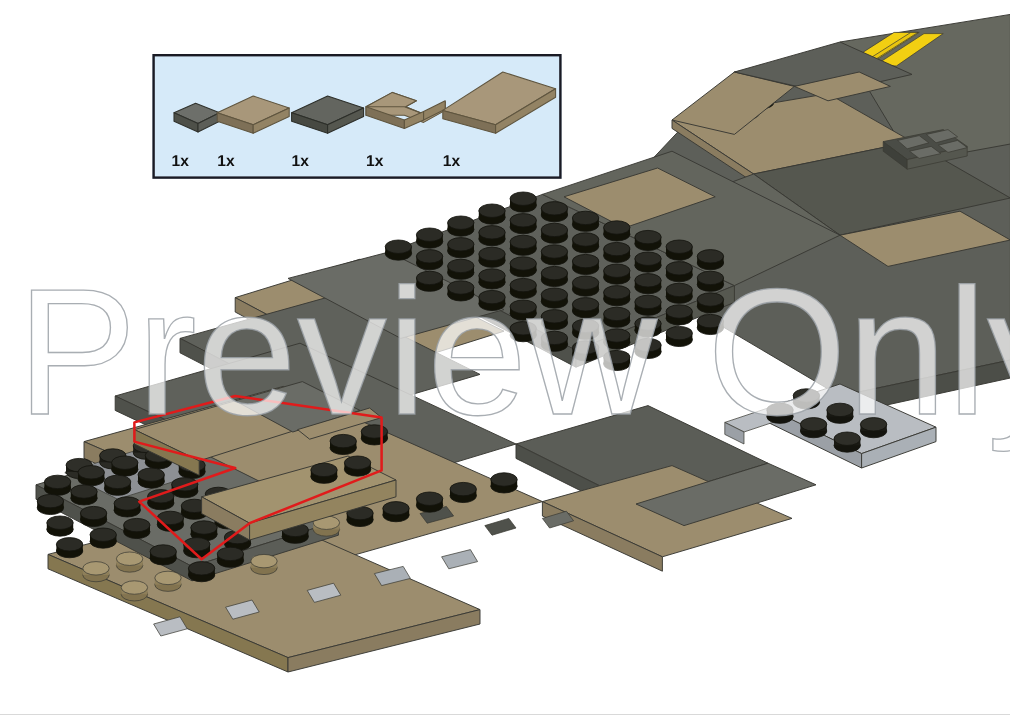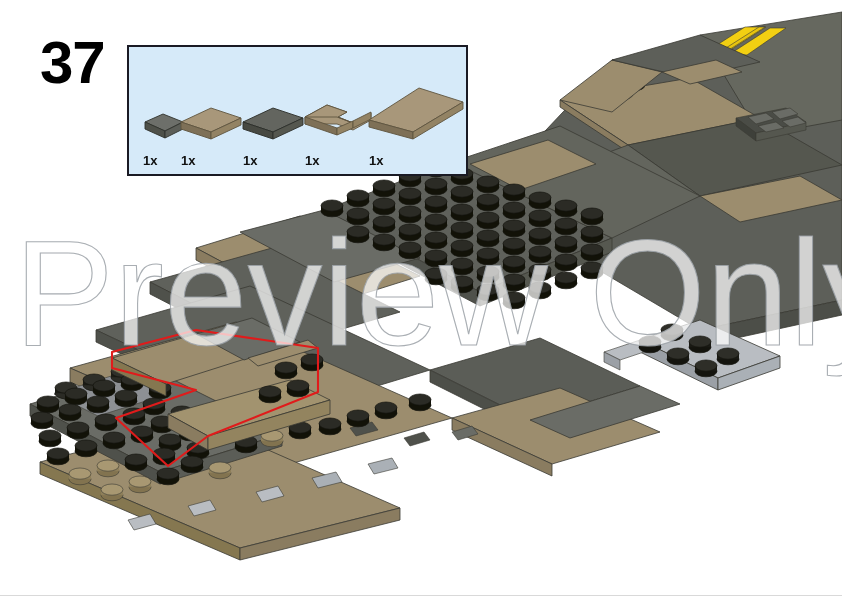--- a/index.html
+++ b/index.html
@@ -36,21 +36,21 @@
     color: #000000;
     letter-spacing: -1px;
     line-height: 1;
     font-family: "Liberation Sans", sans-serif;
   }
 
   
   .parts-box {
     position: absolute;
     left: 127px; top: 45px;
-    width: 341px; height: 131px;
+    width: 341px; height: 104px;
     background: #d6eaf9;
     border: 2px solid #1a1a24;
     box-sizing: border-box;
   }
   .parts-row {
     position: absolute;
     inset: 0;
   }
   .part-slot {
     position: absolute;
@@ -385,21 +385,20 @@
       <use href="#stud-black" x="270" y="394"></use>
     </g>
 
     <polygon fill="none" stroke="#e01b1b" stroke-width="2.1" stroke-linejoin="round" points="112,352 196,330 318,348 318,392 208,436 168,466 116,418 196,390 112,368"></polygon>
   </svg>
 
   <svg class="watermark" viewBox="0 0 842 596" xmlns="http://www.w3.org/2000/svg">
     <text x="14" y="345">Preview Only</text>
   </svg>
 
-  <div class="step-number">37</div>
 
   <div class="parts-box">
     <div class="parts-row">
 
       <div class="part-slot" style="left:12px; bottom:26px;">
         <svg width="46" height="40" viewBox="0 0 46 40">
           <polygon points="4,18 22,10 42,18 24,27" fill="#6d6f6a" stroke="#30322d" stroke-width="0.9" stroke-linejoin="round"></polygon>
           <polygon points="4,18 24,27 24,34 4,25" fill="#4e5049" stroke="#30322d" stroke-width="0.9" stroke-linejoin="round"></polygon>
           <polygon points="24,27 42,18 42,25 24,34" fill="#5c5e58" stroke="#30322d" stroke-width="0.9" stroke-linejoin="round"></polygon>
         </svg>

